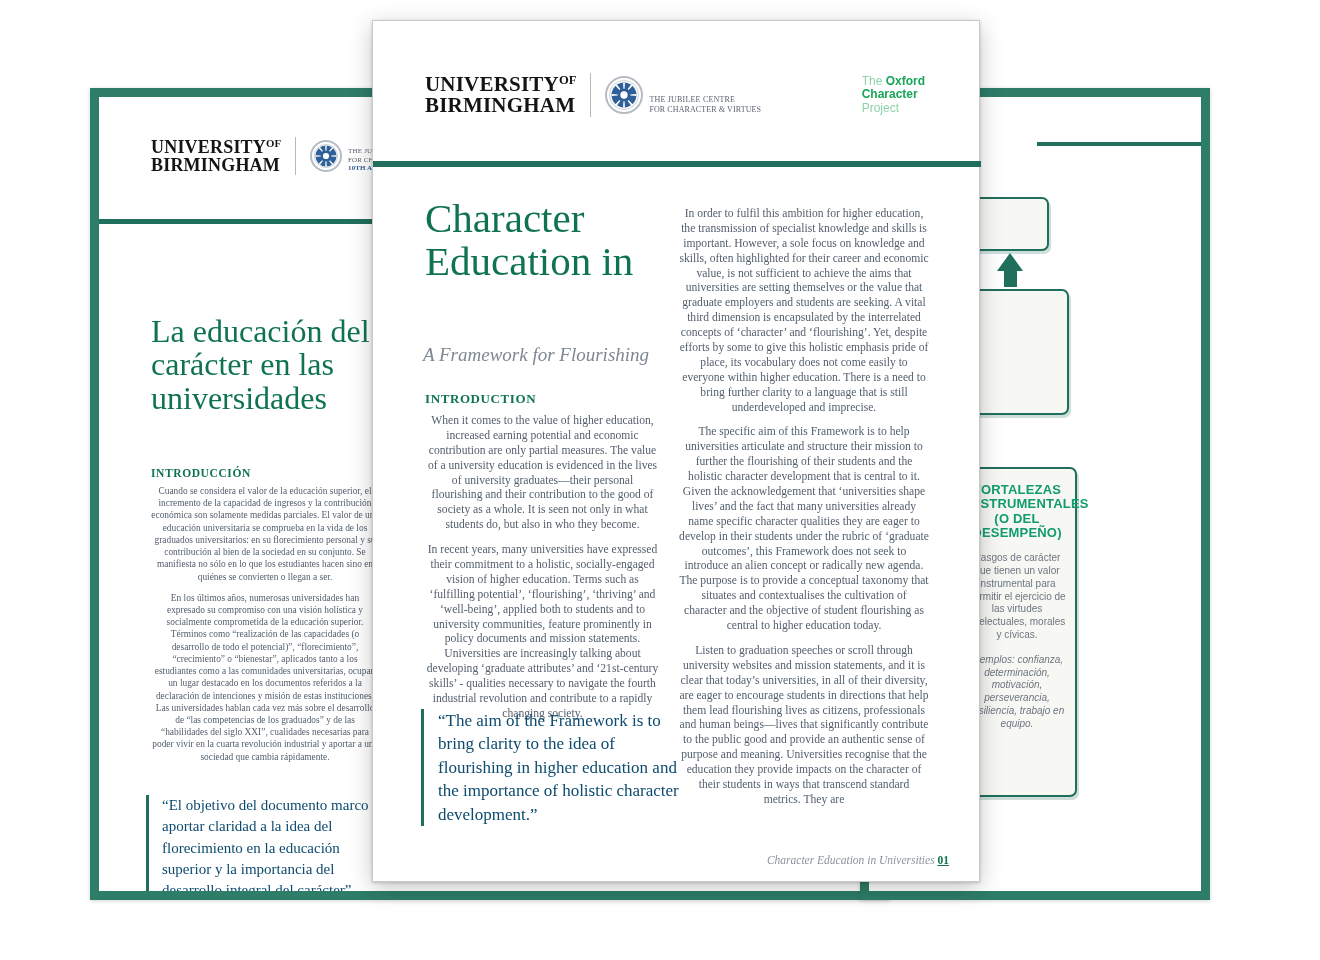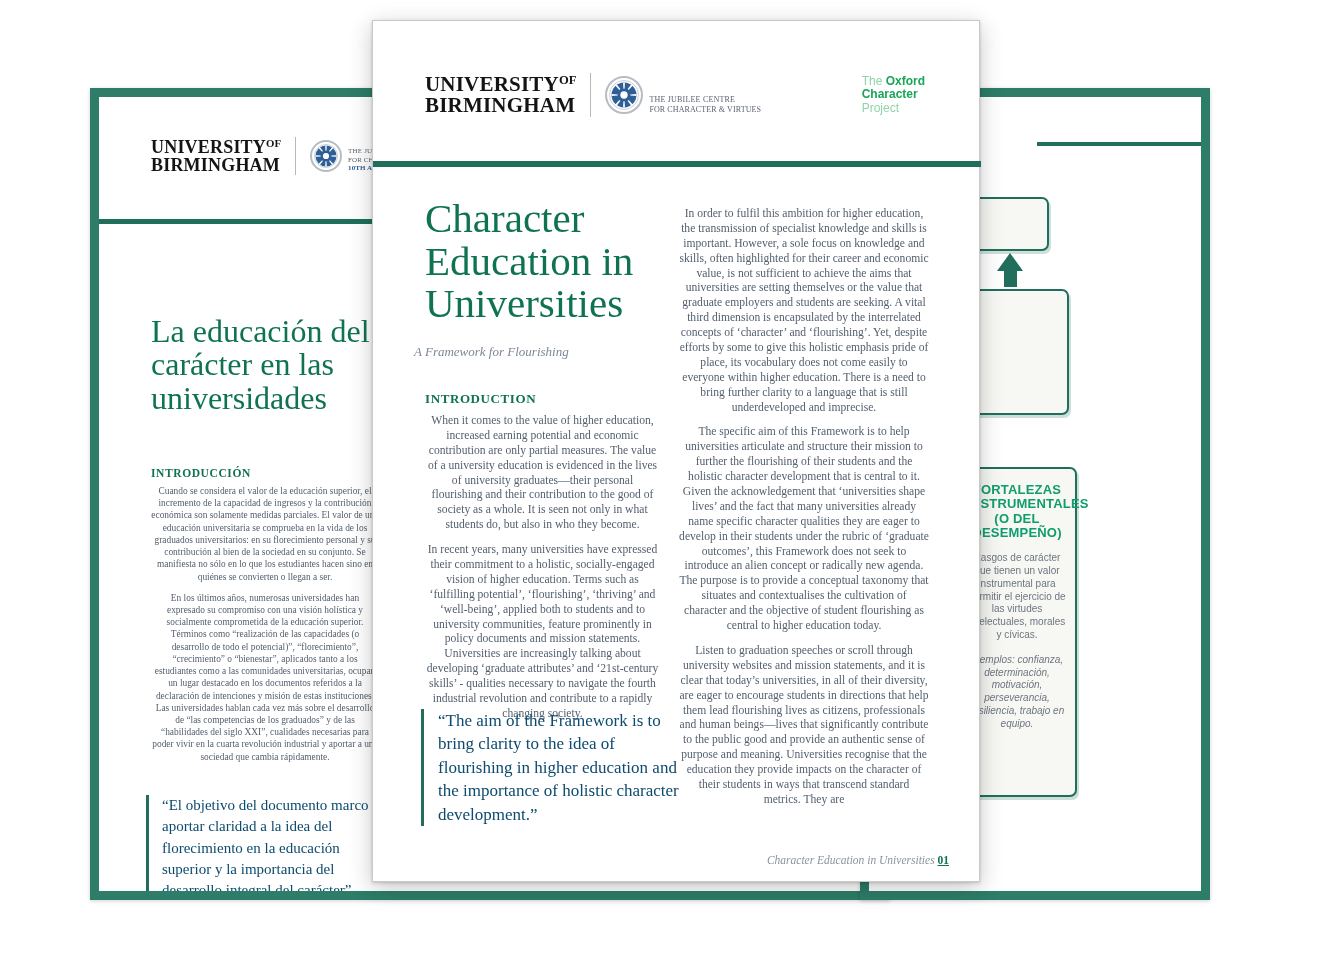--- a/index.html
+++ b/index.html
@@ -73,21 +73,21 @@
   .pullquote{color:#0c4a6e;font-family:Liberation Serif, serif;line-height:1.38;}
   .pull-wrap{border-left:3px solid #1f6f5c;}
   .runfoot{color:#8a939e;font-style:italic;font-family:"Liberation Serif",serif;}
   .runfoot b{color:#0f7351;font-style:normal;}
 
   
   #sheet-en .pad{position:absolute;inset:0;}
   #en-masthead{position:absolute;left:52px;top:48px;right:40px;height:52px;}
   #en-rule{position:absolute;left:0;top:140px;width:608px;height:6px;}
   #en-title{position:absolute;left:52px;top:176px;width:240px;font-size:41px;}
-  #en-subtitle{position:absolute;left:41px;top:323px;width:260px;font-size:13px;}
+  #en-subtitle{position:absolute;left:50px;top:323px;width:260px;font-size:19px;}
   #en-colL{position:absolute;left:52px;top:370px;width:235px;}
   #en-colR{position:absolute;left:306px;top:186px;width:250px;}
   #en-pull{position:absolute;left:48px;top:688px;width:250px;padding-left:14px;}
   #en-runfoot{position:absolute;right:30px;top:833px;font-size:11.5px;}
 
   .sec-head.en{font-size:13px;margin-bottom:7px;}
   .body-p.en{font-size:11.6px;line-height:1.285;margin:0 0 10px 0;}
   .pullquote.en{font-size:17px;}
 
   
@@ -294,21 +294,20 @@
           <div><span class="ch">Character</span></div>
           <div><span class="pr">Project</span></div>
         </div>
       </div>
 
       <div class="rule-green" id="en-rule"></div>
 
       <div class="doc-title" id="en-title">
         <div>Character</div>
         <div>Education in</div>
-        <div>Universities</div>
       </div>
 
       <div class="doc-sub" id="en-subtitle">A Framework for Flourishing</div>
 
       <div id="en-colL">
         <div class="sec-head en">INTRODUCTION</div>
         <p class="body-p en">When it comes to the value of higher education, increased earning potential and economic contribution are only partial measures. The value of a university education is evidenced in the lives of university graduates—their personal flourishing and their contribution to the good of society as a whole. It is seen not only in what students do, but also in who they become.</p>
         <p class="body-p en">In recent years, many universities have expressed their commitment to a holistic, socially-engaged vision of higher education. Terms such as ‘fulfilling potential’, ‘flourishing’, ‘thriving’ and ‘well-being’, applied both to students and to university communities, feature prominently in policy documents and mission statements. Universities are increasingly talking about developing ‘graduate attributes’ and ‘21st-century skills’ - qualities necessary to navigate the fourth industrial revolution and contribute to a rapidly changing society.</p>
       </div>
 

